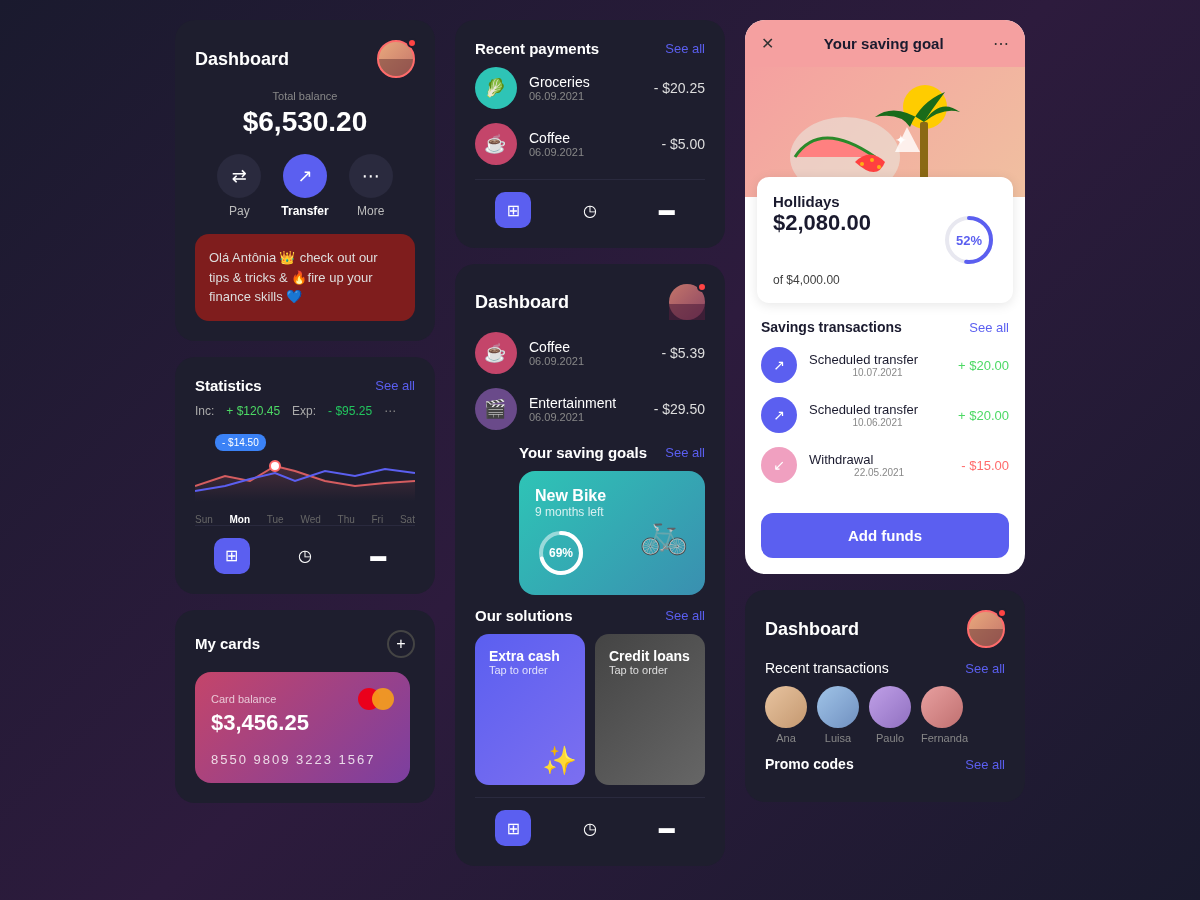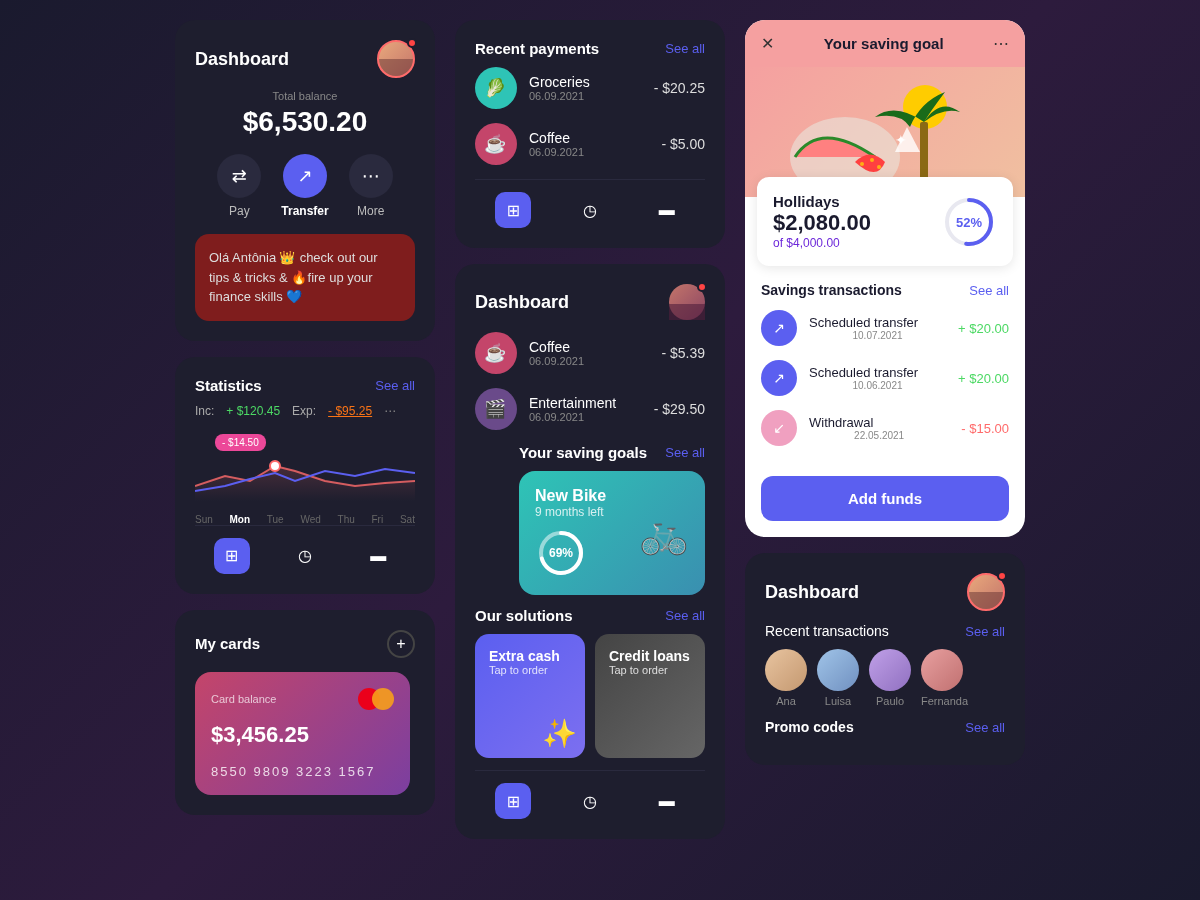--- a/index.html
+++ b/index.html
@@ -125,26 +125,26 @@
     .stats-header {
       display: flex;
       justify-content: space-between;
       align-items: center;
       margin-bottom: 10px;
     }
     .stats-title { font-size: 15px; font-weight: 600; }
     .see-all { font-size: 13px; color: #5b5ff0; cursor: pointer; font-weight: 500; }
     .stats-meta { display: flex; gap: 12px; font-size: 12px; color: #aaa; margin-bottom: 8px; align-items: center; }
     .inc { color: #4cd964; }
-    .exp { color: #f97316; text-decoration: underline; }
+    .exp { color: #22c55e; }
     .stats-dot-menu { color: #888; cursor: pointer; }
     .chart-area { position: relative; height: 80px; margin-bottom: 8px; }
     .chart-label {
       position: absolute;
-      background: #ec4899;
+      background: #3b82f6;
       color: #fff;
       font-size: 10px;
       padding: 3px 7px;
       border-radius: 8px;
       top: 8px; left: 20px;
     }
     .chart-days { display: flex; justify-content: space-between; font-size: 10px; color: #666; margin-top: 4px; }
     .chart-day-bold { color: #fff; font-weight: 700; }
 
     .bottom-nav {
@@ -185,21 +185,20 @@
     .bank-card {
       background: linear-gradient(135deg, #c4456a 0%, #7b3fa0 100%);
       border-radius: 16px;
       padding: 16px;
       width: 215px;
     }
     .card-header-row {
       display: flex;
       justify-content: space-between;
       align-items: center;
-      margin-bottom: 12px;
     }
     .card-balance-label { font-size: 11px; color: rgba(255,255,255,0.7); }
     .card-balance { font-size: 22px; font-weight: 700; color: #fff; margin-bottom: 16px; }
     .card-number { font-size: 13px; color: rgba(255,255,255,0.8); letter-spacing: 2px; }
     .mastercard-icon {
       display: flex;
     }
     .mc-circle {
       width: 22px; height: 22px;
       border-radius: 50%;
@@ -275,21 +274,21 @@
 
     
     .solutions-grid {
       display: flex;
       gap: 10px;
     }
     .solution-card {
       flex: 1;
       border-radius: 14px;
       padding: 14px;
-      height: 124px;
+      height: 151px;
       position: relative;
       overflow: hidden;
     }
     .solution-card.blue { background: linear-gradient(135deg, #5b5ff0, #7c6ff0); }
     .solution-card.img { background: linear-gradient(135deg, #444, #666); }
     .solution-title { font-size: 14px; font-weight: 700; color: #fff; }
     .solution-sub { font-size: 11px; color: rgba(255,255,255,0.8); }
 
     
     .saving-goal-card {
@@ -326,21 +325,21 @@
       margin: 0 12px;
       border-radius: 12px;
       margin-top: -20px;
       position: relative;
       z-index: 2;
       box-shadow: 0 2px 12px rgba(0,0,0,0.1);
     }
     .goal-detail-info { flex: 1; }
     .goal-label { font-size: 15px; font-weight: 600; color: #1a1a2e; }
     .goal-amount-big { font-size: 22px; font-weight: 700; color: #1a1a2e; }
-    .goal-of { font-size: 12px; color: #6d28d9; }
+    .goal-of { font-size: 12px; color: #404040; margin-top: 37px; }
     .progress-ring-container { position: relative; width: 56px; height: 56px; }
     .progress-pct { position: absolute; top: 50%; left: 50%; transform: translate(-50%,-50%); font-size: 13px; font-weight: 700; color: #5b5ff0; }
 
     .savings-transactions { padding: 16px; }
     .section-header { display: flex; justify-content: space-between; align-items: center; margin-bottom: 12px; }
     .section-title { font-size: 14px; font-weight: 600; color: #1a1a2e; }
     .transaction-item { display: flex; align-items: center; gap: 12px; margin-bottom: 14px; }
     .trans-icon { width: 36px; height: 36px; border-radius: 50%; background: #5b5ff0; display: flex; align-items: center; justify-content: center; font-size: 14px; color: #fff; flex-shrink: 0; }
     .trans-icon.red-icon { background: #f0a0c0; }
     .trans-info { flex: 1; }

